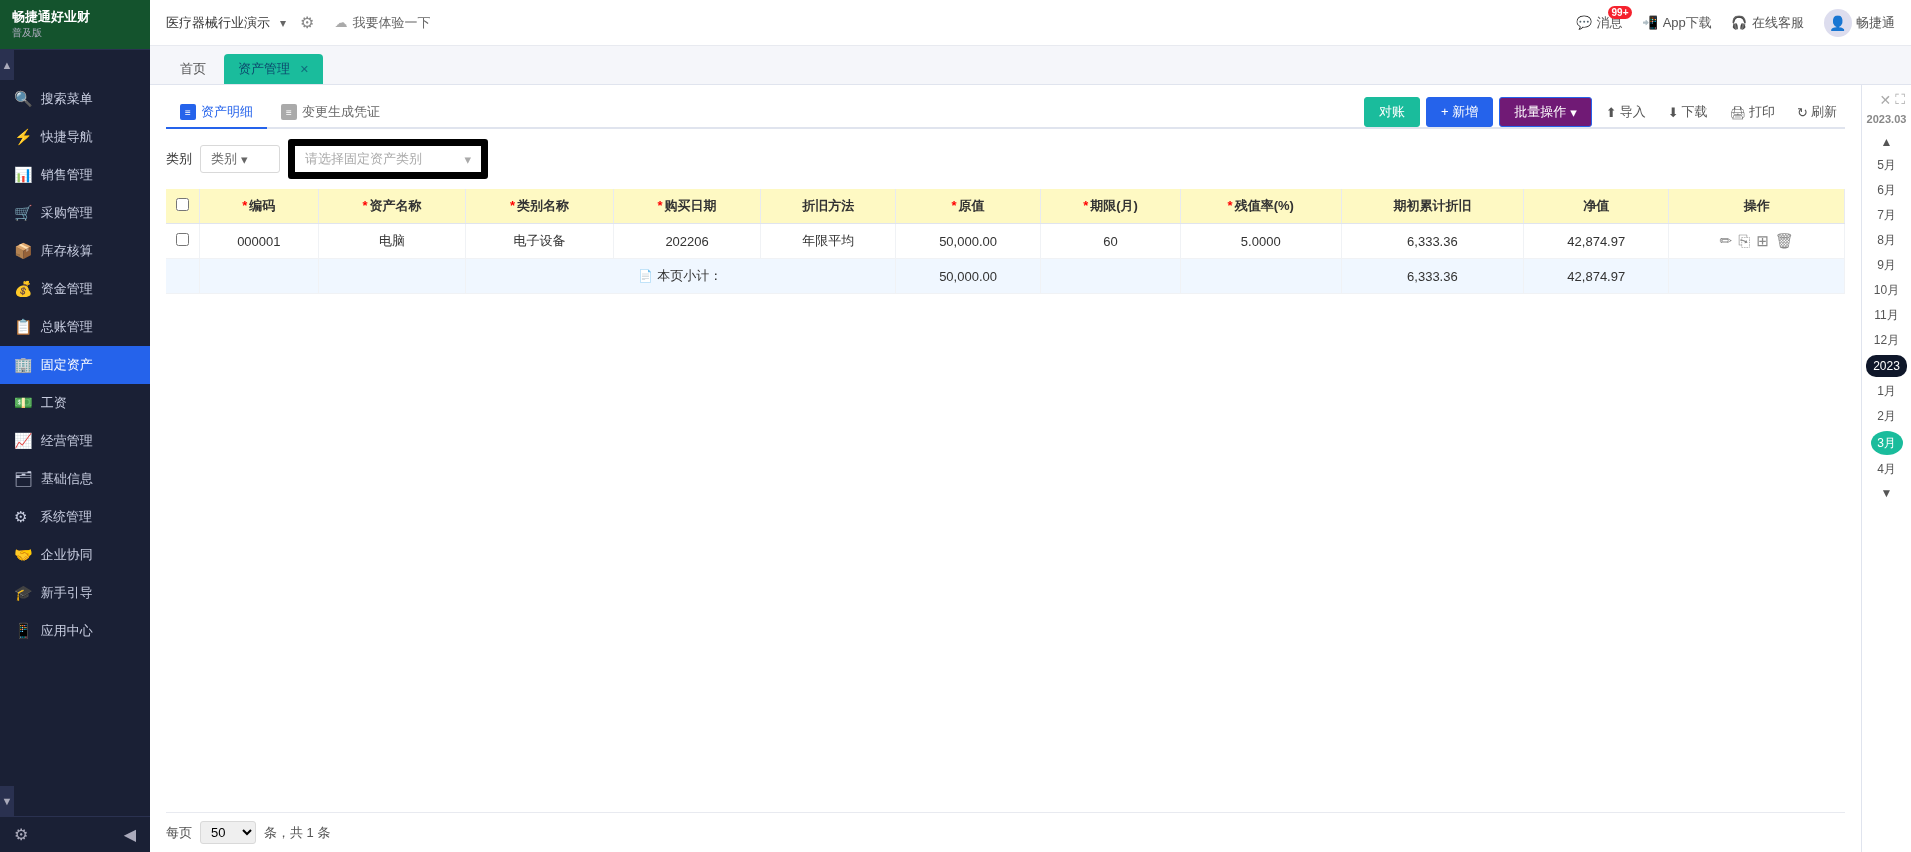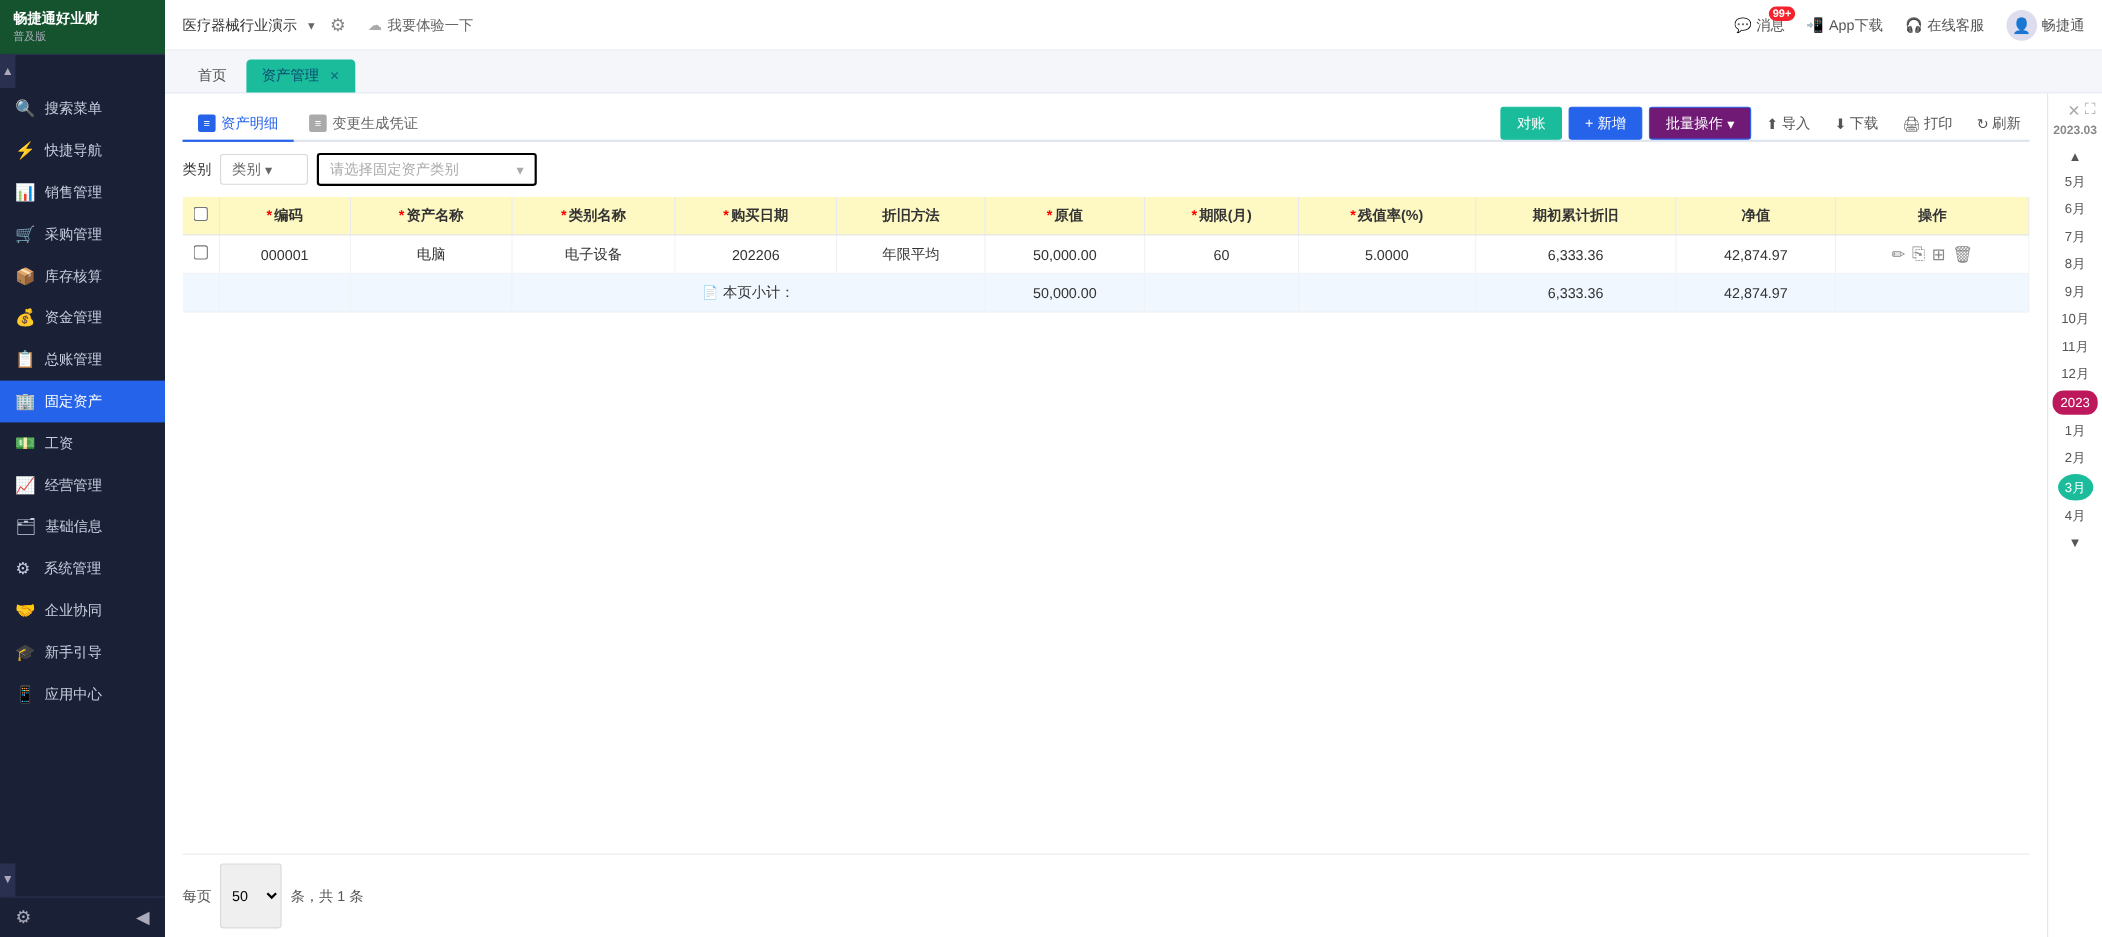--- a/index.html
+++ b/index.html
@@ -268,21 +268,21 @@
       display: flex;
       align-items: center;
       gap: 4px;
       cursor: pointer;
       background: #fff;
       min-width: 80px;
     }
     .filter-select-wide {
       min-width: 200px;
       padding: 4px 10px;
-      border: 2px solid #000000;
+      border: 7px solid #000000;
       border-radius: 3px;
       font-size: 13px;
       color: #aaa;
       display: flex;
       align-items: center;
       justify-content: space-between;
       cursor: pointer;
       background: #fff;
     }
 
@@ -327,21 +327,21 @@
     .pagination {
       display: flex;
       align-items: center;
       gap: 8px;
       padding: 8px 0 8px;
       font-size: 13px;
       color: #555;
       border-top: 1px solid #e8eaf0;
     }
     .pagination select {
-      padding: 20px 6px;
+      padding: 2px 6px;
       border: 1px solid #d9d9d9;
       border-radius: 3px;
       font-size: 13px;
     }
 
     
     .right-panel {
       width: 50px;
       background: #fff;
       border-left: 1px solid #e0e4ee;
@@ -355,21 +355,21 @@
     }
     .cal-month {
       width: 100%;
       text-align: center;
       padding: 4px 0;
       cursor: pointer;
       font-size: 12px;
       color: #555;
     }
     .cal-month.active-year {
-      background: #be185d;
+      background: #0f172a;
       color: #fff;
       border-radius: 10px;
       margin: 2px 21px;
       width: calc(100% - 8px);
     }
     .cal-month.active-month {
       background: #1abc9c;
       color: #fff;
       border-radius: 50%;
       margin: 2px auto;

